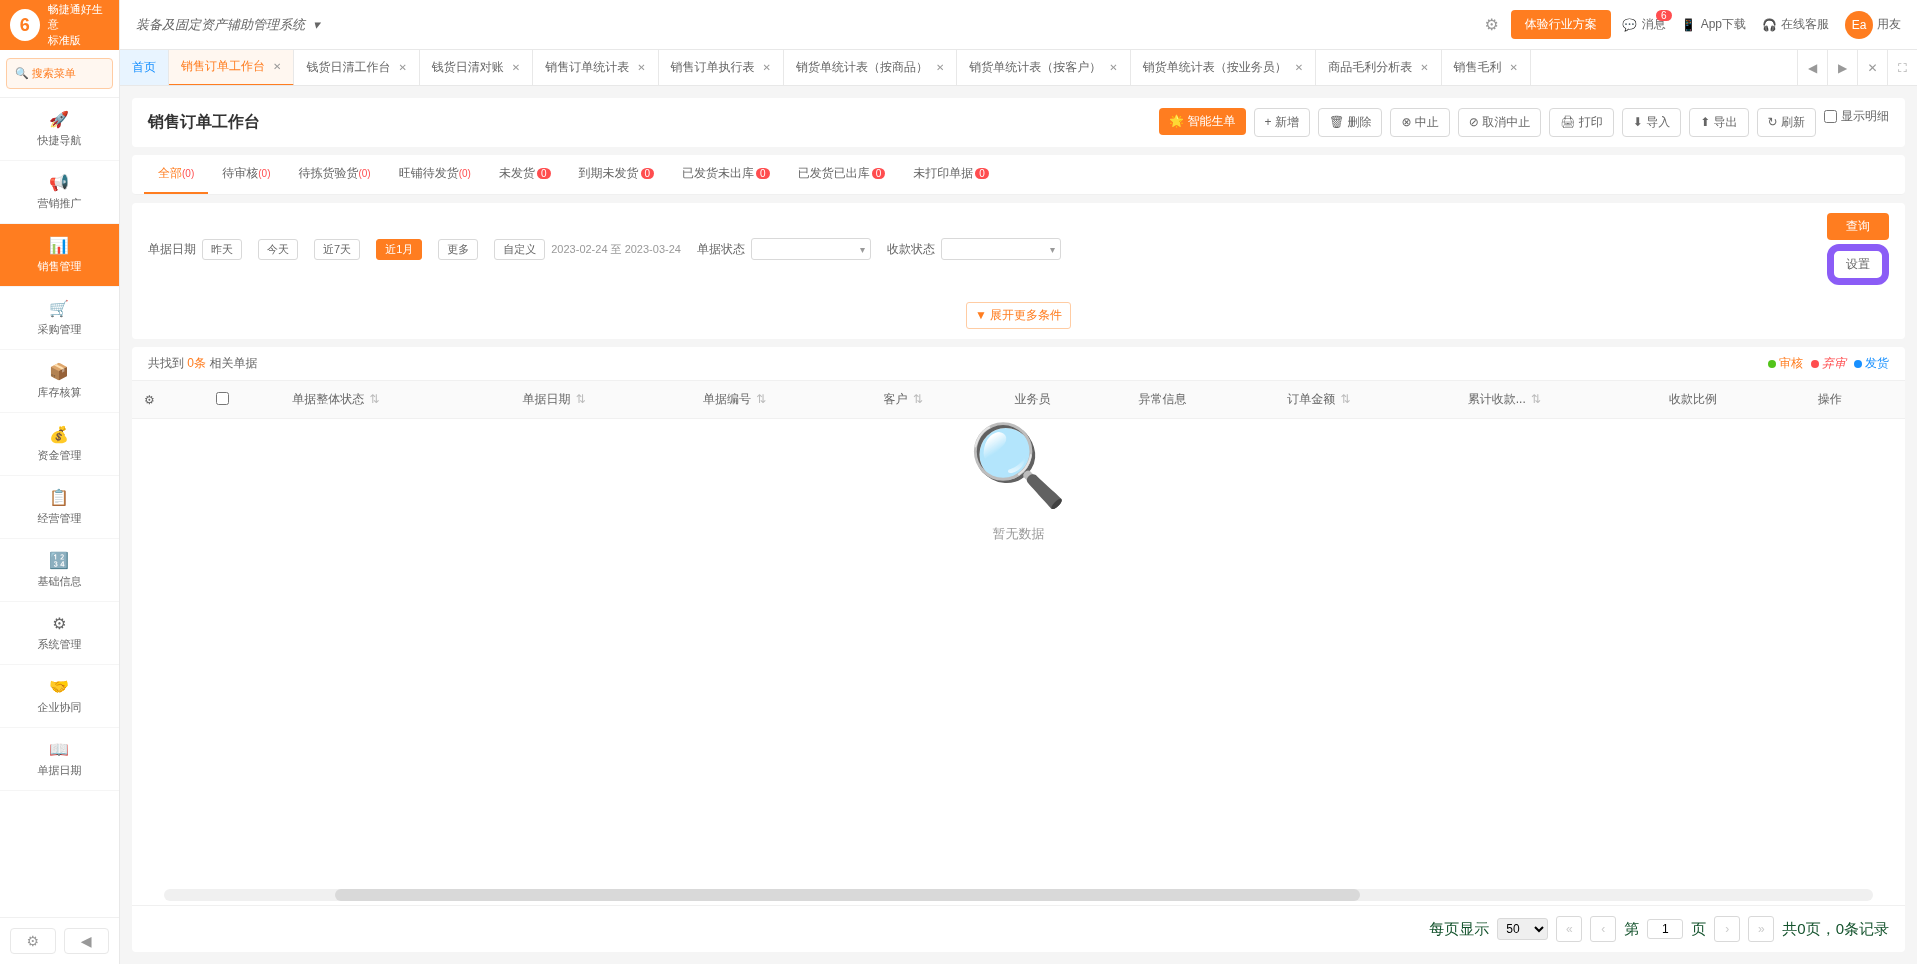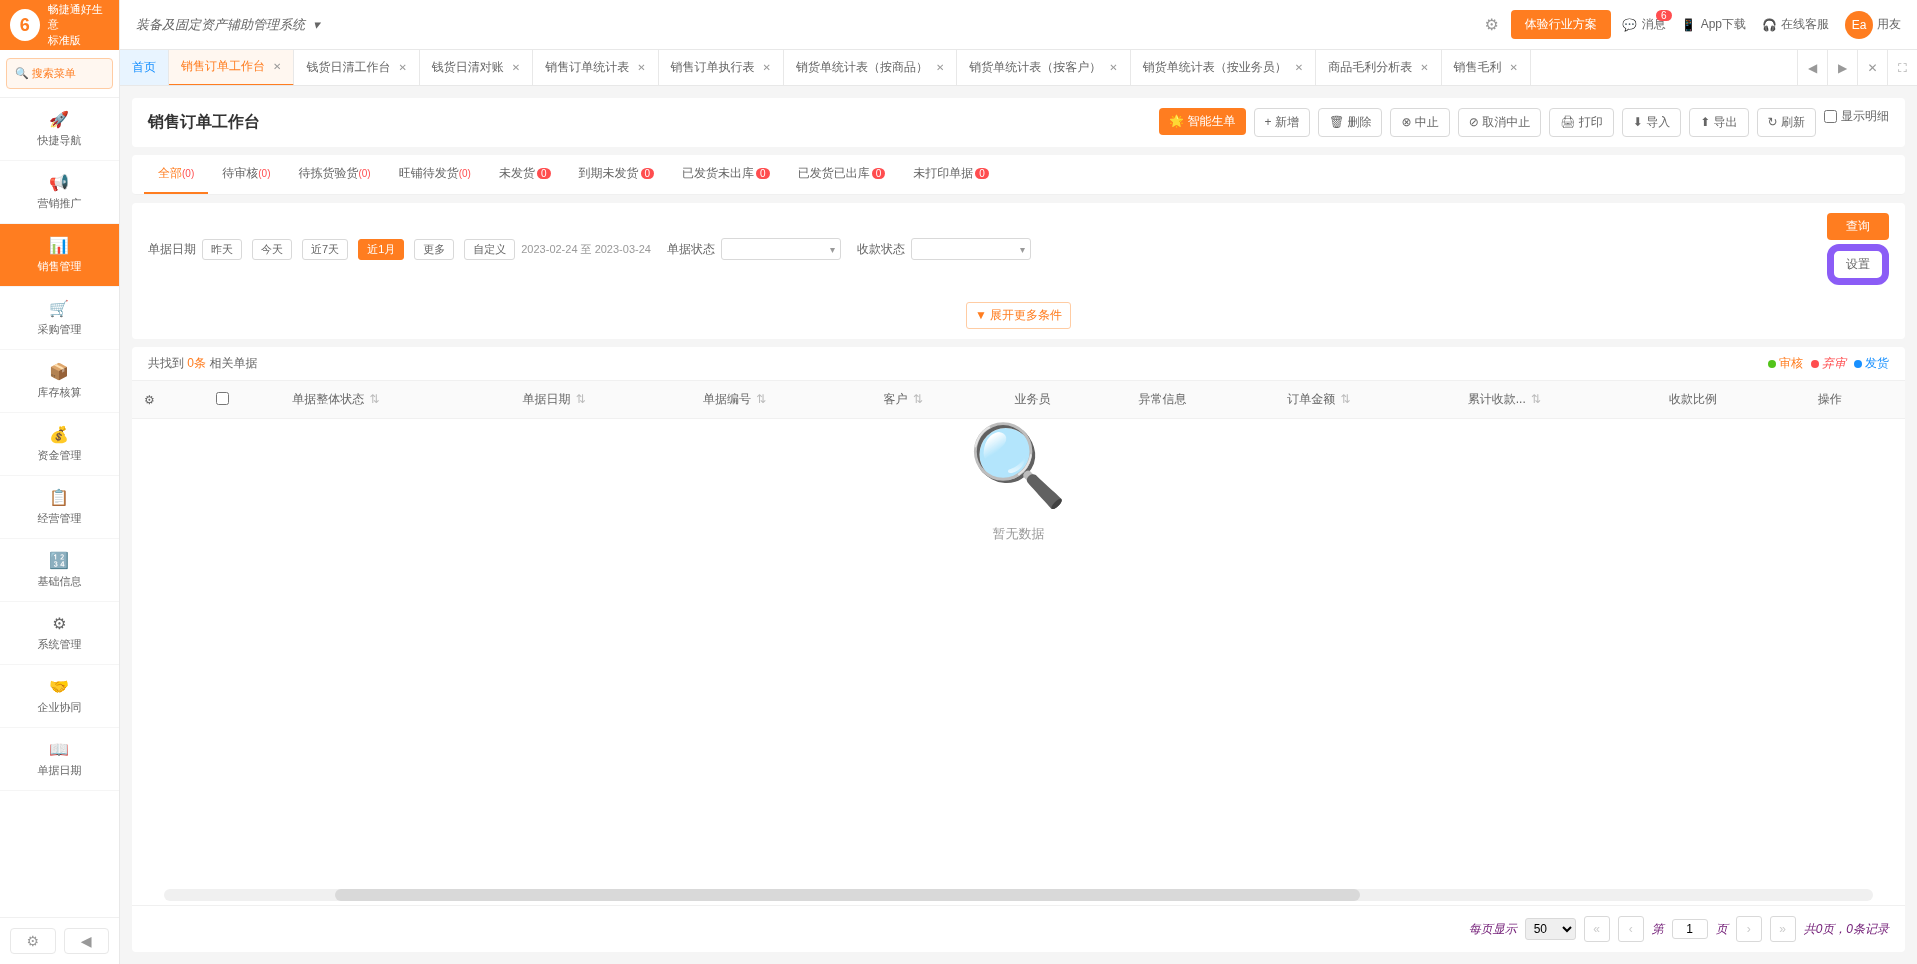--- a/index.html
+++ b/index.html
@@ -58,21 +58,21 @@
     .sub-tab { padding: 10px 14px; font-size: 12px; color: #666; cursor: pointer; border-bottom: 2px solid transparent; white-space: nowrap; }
     .sub-tab.active { color: #ff7d20; border-bottom-color: #ff7d20; }
     .sub-tab .count { color: #ff4d4f; font-size: 10px; }
     .sub-tab .count-badge { background: #ff4d4f; color: #fff; border-radius: 10px; font-size: 10px; padding: 0 4px; margin-left: 2px; }
 
     
     .filter-area { background: #fff; border-radius: 4px; padding: 10px 16px; }
     .filter-row { display: flex; align-items: center; gap: 16px; flex-wrap: wrap; }
     .filter-item { display: flex; align-items: center; gap: 6px; font-size: 12px; color: #666; }
     .filter-label { white-space: nowrap; }
-    .filter-date-btns { display: flex; gap: 10px; }
+    .filter-date-btns { display: flex; gap: 16px; }
     .date-btn { padding: 2px 8px; border: 1px solid #d9d9d9; border-radius: 3px; background: #fff; font-size: 11px; color: #666; cursor: pointer; }
     .date-btn.active { background: #ff7d20; color: #fff; border-color: #ff7d20; }
     .filter-date-range { font-size: 11px; color: #999; }
     .filter-select { border: 1px solid #d9d9d9; border-radius: 3px; padding: 3px 24px 3px 8px; font-size: 12px; color: #333; background: #fff; appearance: none; cursor: pointer; min-width: 120px; }
     .filter-select-wrap { position: relative; display: inline-block; }
     .filter-select-wrap::after { content: '▾'; position: absolute; right: 6px; top: 50%; transform: translateY(-50%); color: #999; font-size: 10px; pointer-events: none; }
     .expand-btn { color: #ff7d20; cursor: pointer; font-size: 12px; display: flex; align-items: center; gap: 4px; padding: 4px 8px; border: 1px solid #ffcca3; border-radius: 3px; background: #fff; }
     .search-btn-main { background: #ff7d20; color: #fff; border: none; border-radius: 4px; padding: 5px 16px; font-size: 12px; cursor: pointer; }
     .setting-btn { background: #fff; color: #666; border: 7px solid #8b5cf6; border-radius: 12px; padding: 5px 12px; font-size: 12px; cursor: pointer; }
     .filter-actions { display: flex; flex-direction: column; gap: 4px; margin-left: auto; }
@@ -97,21 +97,21 @@
 
     .empty-area { flex: 1; display: flex; flex-direction: column; align-items: center; justify-content: center; gap: 12px; }
     .empty-text { font-size: 13px; color: #999; }
 
     
     .pagination { padding: 10px 16px; display: flex; align-items: center; justify-content: flex-end; gap: 8px; border-top: 1px solid #f0f0f0; }
     .page-size-select { border: 1px solid #d9d9d9; border-radius: 3px; padding: 2px 4px; font-size: 12px; }
     .page-btn { width: 26px; height: 26px; border: 1px solid #d9d9d9; border-radius: 3px; background: #fff; display: flex; align-items: center; justify-content: center; cursor: pointer; font-size: 12px; color: #666; }
     .page-btn.disabled { color: #ccc; cursor: not-allowed; }
     .page-input { border: 1px solid #d9d9d9; border-radius: 3px; width: 36px; text-align: center; padding: 2px 4px; font-size: 12px; }
-    .page-info { font-size: 12px; color: #701a75; font-style: italic; }
+    .page-info { font-size: 15px; color: #14532d; }
 
     
     .h-scrollbar { height: 12px; background: #f0f0f0; margin: 0 16px; border-radius: 6px; }
     .h-scrollbar-thumb { height: 12px; width: 60%; margin-left: 10%; background: #d9d9d9; border-radius: 6px; cursor: pointer; }
   </style>
 </head>
 <body>
 
 <div class="sidebar">
   <div class="sidebar-logo">

